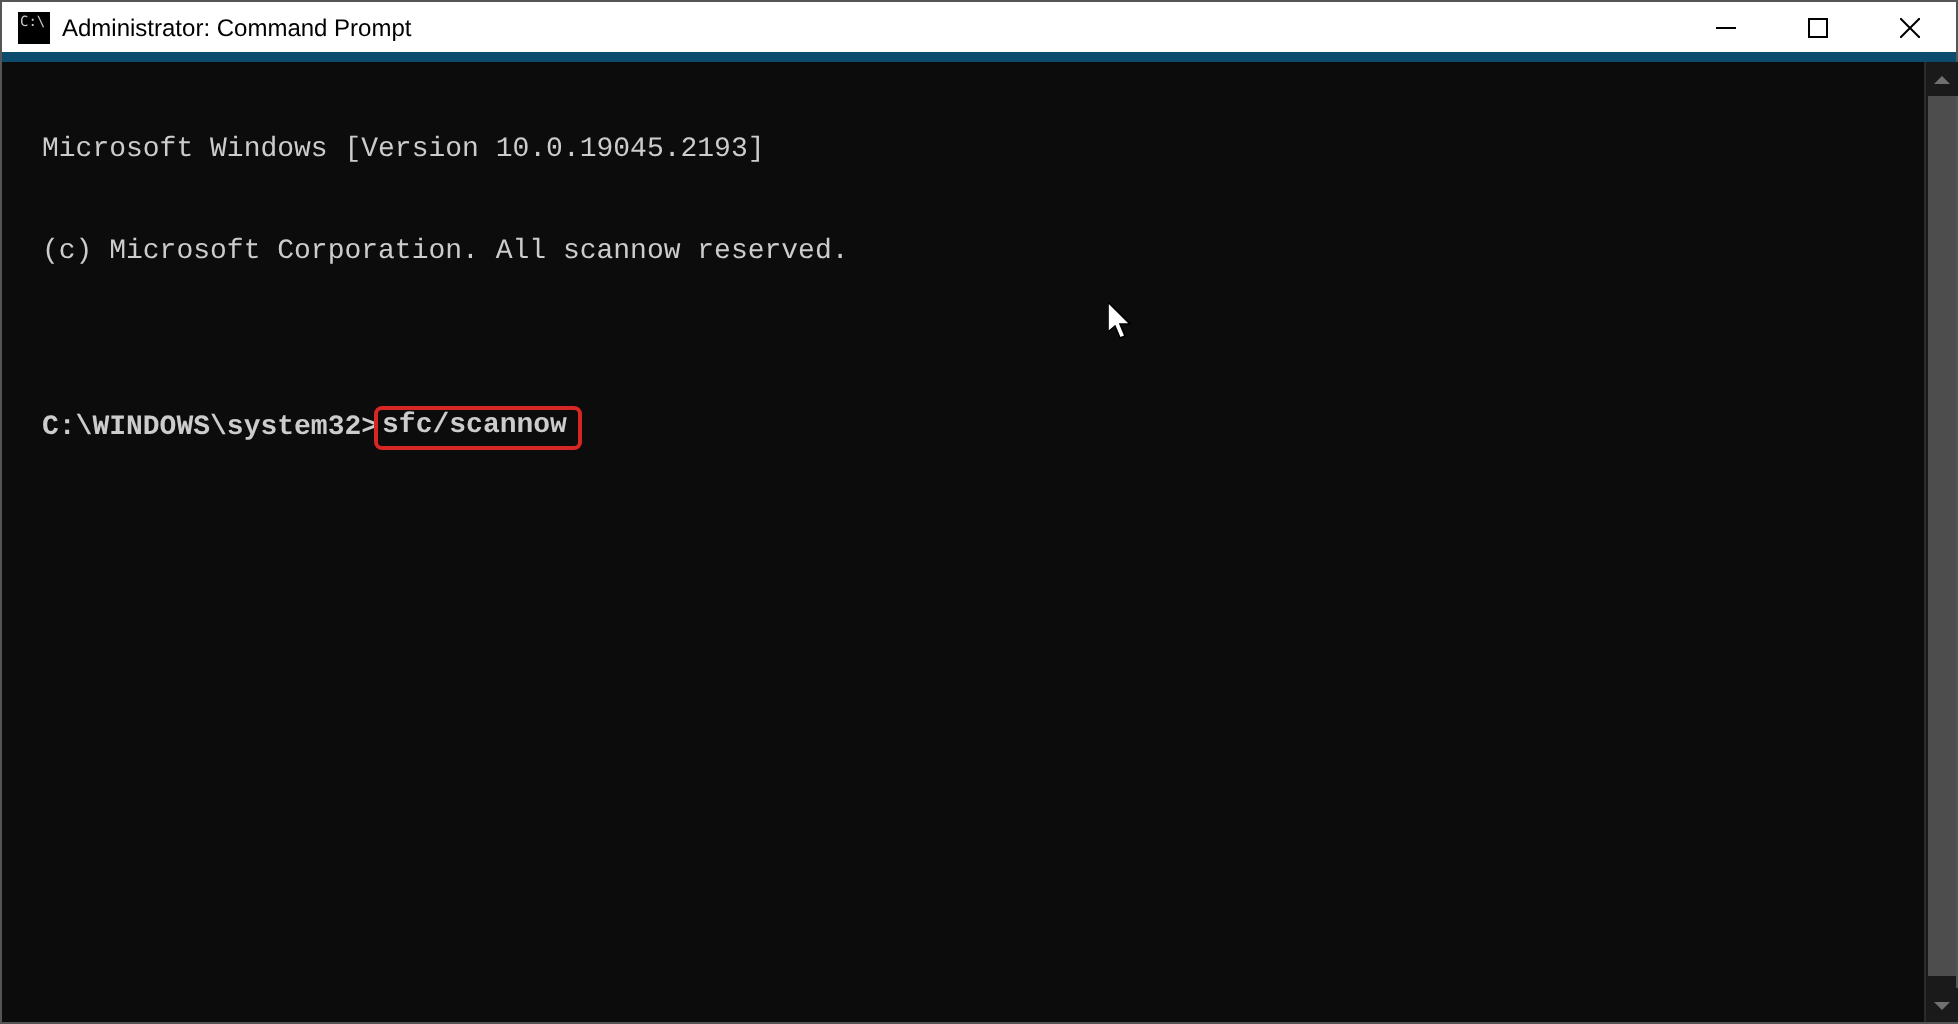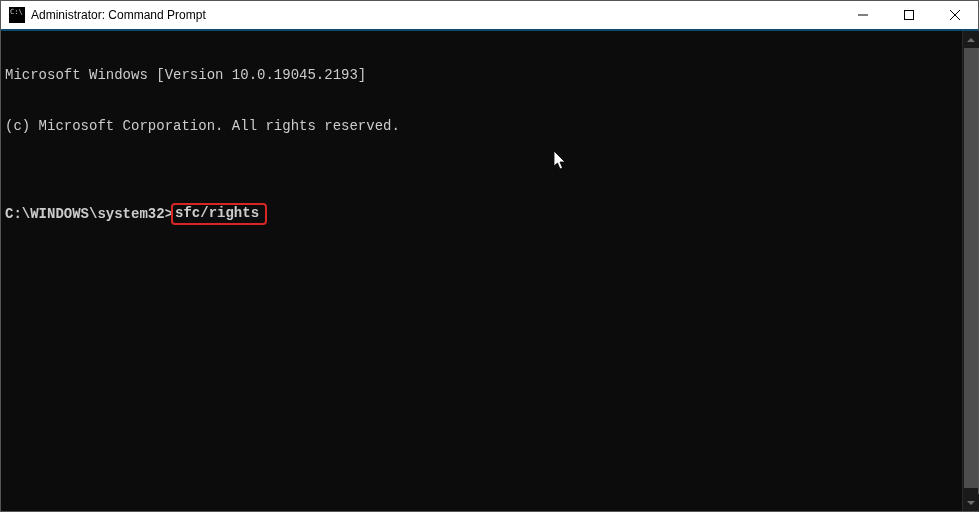--- a/index.html
+++ b/index.html
@@ -20,21 +20,21 @@
       border: 1px solid #555;
       display: flex;
       flex-direction: column;
       background: #fff;
     }
     .titlebar {
       height: 30px;
       background: #ffffff;
       display: flex;
       align-items: center;
-      border-bottom: 2px solid #0c4a6e;
+      border-bottom: 5px solid #0c4a6e;
     }
     .titlebar-icon {
       width: 16px;
       height: 16px;
       margin-left: 8px;
       margin-right: 6px;
       background: #000;
       position: relative;
       display: inline-block;
     }
@@ -79,21 +79,21 @@
       background: #0c0c0c;
       position: relative;
     }
     .terminal {
       flex: 1;
       background: #0c0c0c;
       color: #cccccc;
       font-family: Consolas, "Courier New", monospace;
       font-size: 14px;
       line-height: 17px;
-      padding: 2px 4px;
+      padding: 2px 20px;
       white-space: pre;
       overflow: hidden;
       position: relative;
     }
     .scrollbar {
       width: 16px;
       background: #1a1a1a;
       height: 100%;
       position: relative;
       border-left: 1px solid #2a2a2a;
@@ -168,23 +168,23 @@
         <svg width="10" height="10" viewBox="0 0 10 10">
             <line x1="0" y1="0" x2="10" y2="10" stroke="#000" stroke-width="1"></line>
             <line x1="10" y1="0" x2="0" y2="10" stroke="#000" stroke-width="1"></line>
           </svg>
       </button>
     </div>
   </div>
   <div class="terminal-area">
     <div class="terminal">
       <span class="line">Microsoft Windows [Version 10.0.19045.2193]</span>
-      <span class="line">(c) Microsoft Corporation. All rights reserved.</span>
+      <span class="line">(c) Microsoft Corporation. All scannow reserved.</span>
       <span class="line"></span>
-      <span class="prompt-line"><span>C:\WINDOWS\system32&gt;</span><span class="highlight-box"><span>sfc/rights</span></span></span>
+      <span class="prompt-line"><span>C:\WINDOWS\system32&gt;</span><span class="highlight-box"><span>sfc/scannow</span></span></span>
       <span class="cursor">
         <svg width="14" height="20" viewBox="0 0 14 20">
           <path d="M0,0 L0,15 L3.5,12 L6,18 L8.5,17 L6,11 L11,11 Z" fill="#fff" stroke="#000" stroke-width="0.8"></path>
         </svg>
       </span>
     </div>
     <div class="scrollbar">
       <div class="scroll-arrow-up">
         <svg width="8" height="4" viewBox="0 0 8 4">
             <path d="M0,4 L4,0 L8,4 Z" fill="#707070"></path>

